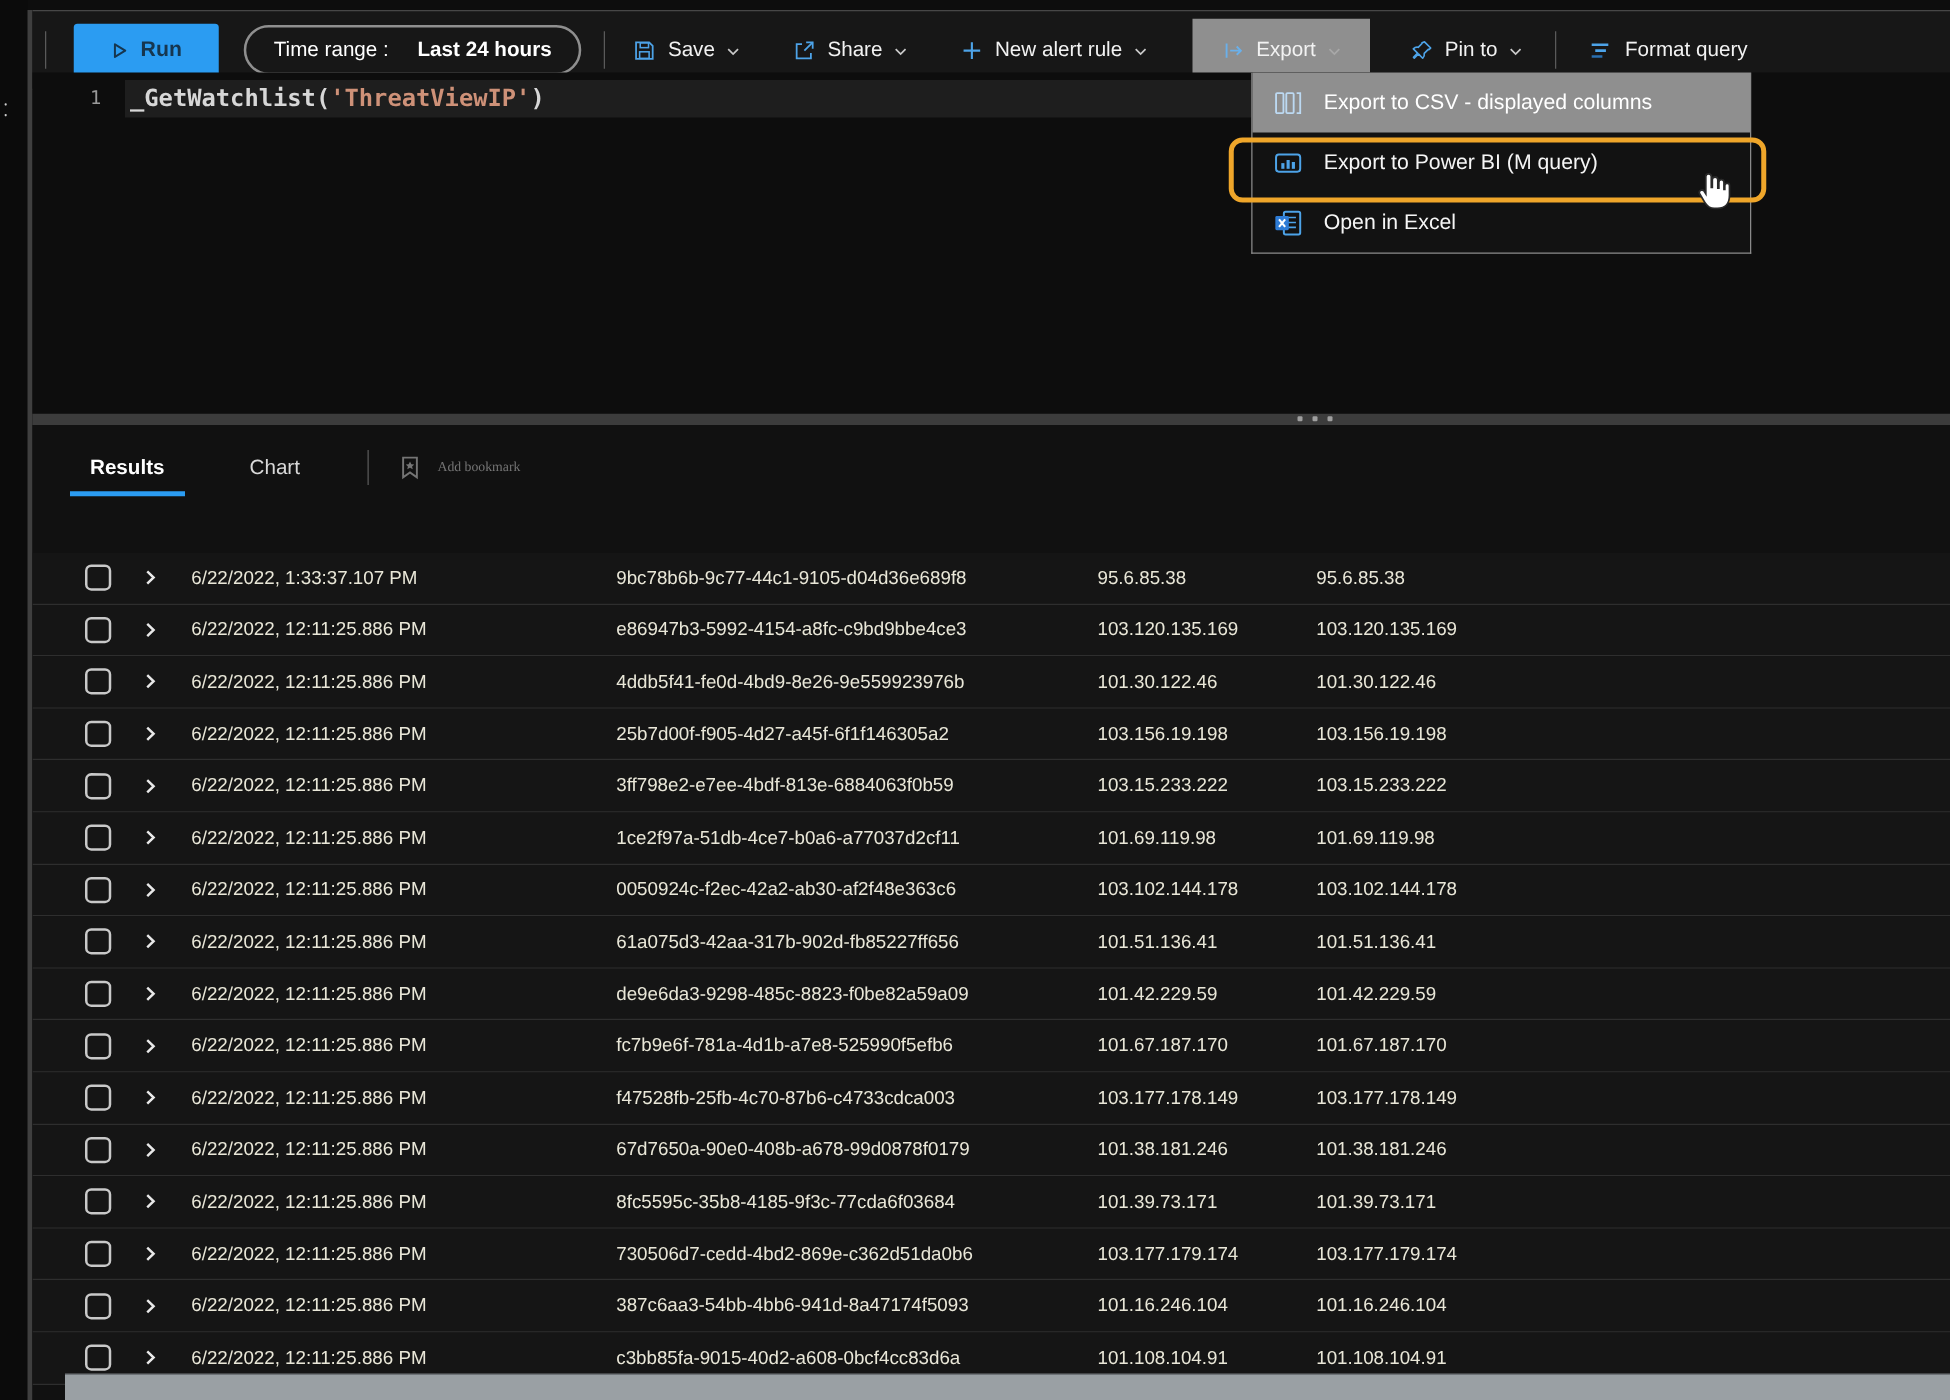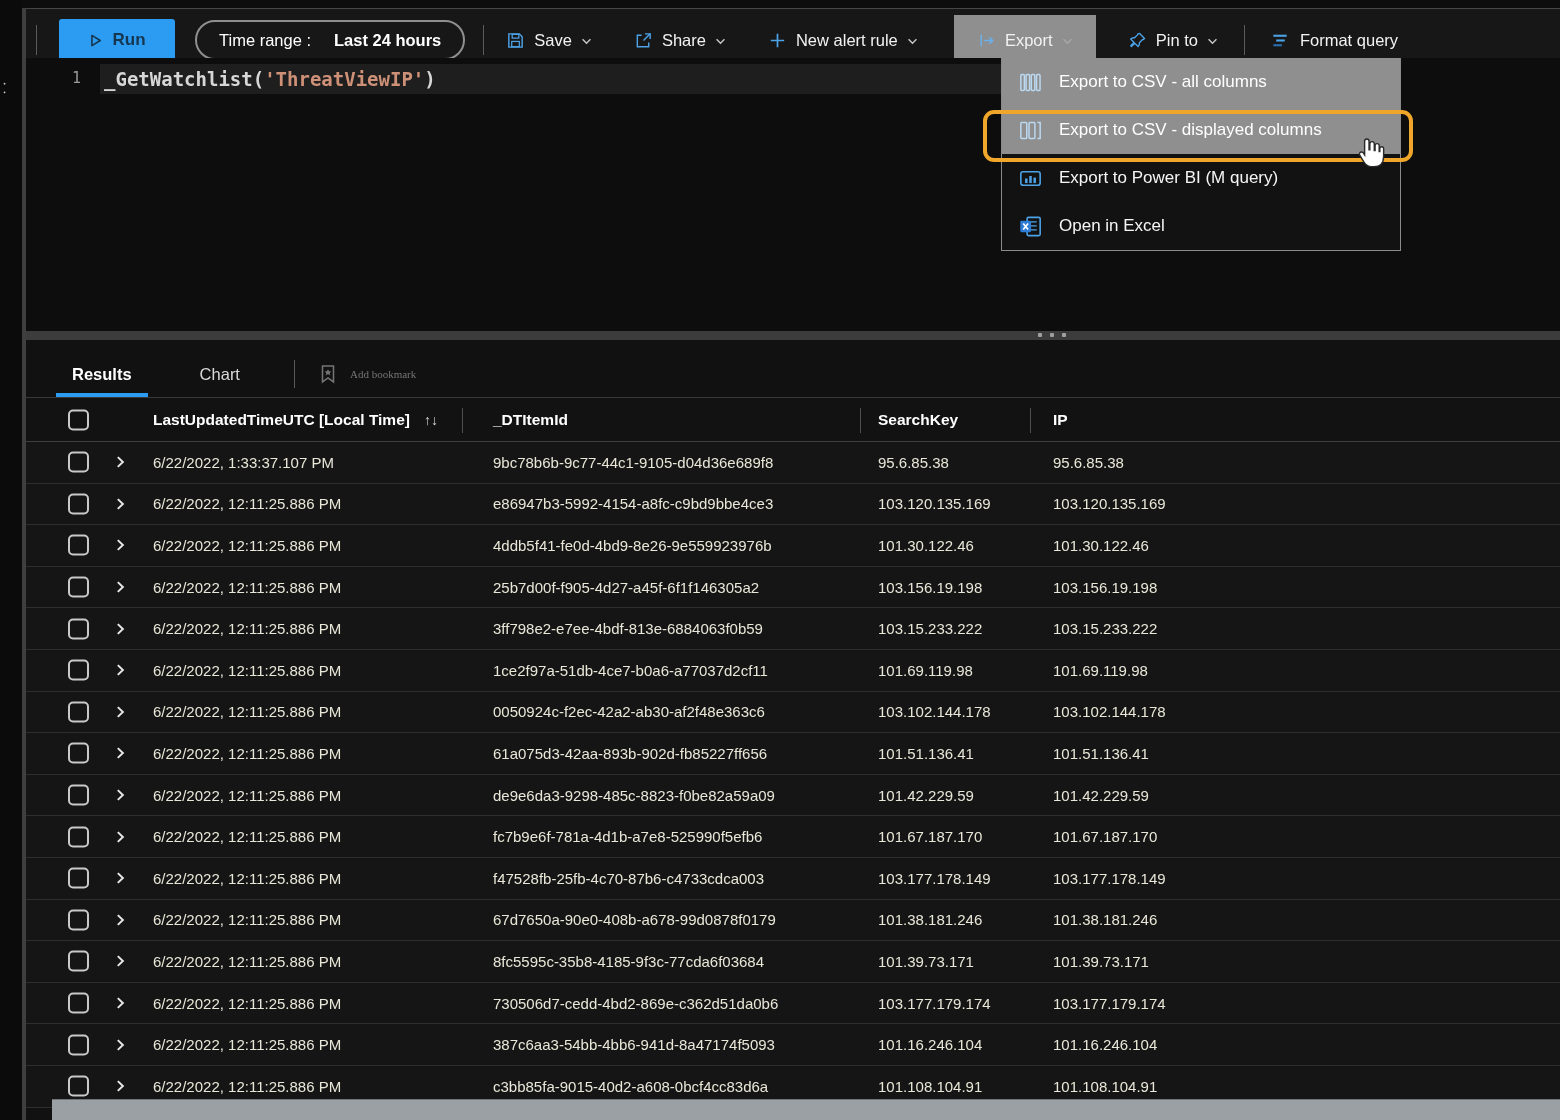--- a/index.html
+++ b/index.html
@@ -229,33 +229,20 @@
       <div class="tabs-divider"></div>
       <button class="bookmark-btn">
         <svg width="22" height="22" viewBox="0 0 20 20">
           <path d="M5 2.8 H15 V17.2 L10 13.6 L5 17.2 Z" fill="none" stroke="#757575" stroke-width="1.4"></path>
           <path d="M10 5.6 l1 2 2.1 .2 -1.6 1.4 .5 2.1 -2 -1.2 -2 1.2 .5 -2.1 L6.9 7.8 9 7.6 Z" fill="#757575"></path>
         </svg>
         <span>Add bookmark</span>
       </button>
     </div>
 
-    <div class="thead">
-      <span class="cbx"></span>
-      <div class="col-label" style="left:127px;">
-        <span>LastUpdatedTimeUTC [Local Time]</span>
-        <span class="sort-glyph">↑↓</span>
-      </div>
-      <div class="col-divider" style="left:436px;"></div>
-      <div class="col-label" style="left:467px;">_DTItemId</div>
-      <div class="col-divider" style="left:834px;"></div>
-      <div class="col-label" style="left:852px;">SearchKey</div>
-      <div class="col-divider" style="left:1004px;"></div>
-      <div class="col-label" style="left:1027px;">IP</div>
-    </div>
 
     <div class="tbody">
         <div class="trow">
     <span class="cbx"></span>
     <svg class="row-chev" viewBox="0 0 8 12">
       <path d="M1.5 1.5 L6.2 6 L1.5 10.5" fill="none" stroke="#e8e8e8" stroke-width="1.8"></path>
     </svg>
     <div class="cell c-time">6/22/2022, 1:33:37.107 PM</div>
     <div class="cell c-id">9bc78b6b-9c77-44c1-9105-d04d36e689f8</div>
     <div class="cell c-key">95.6.85.38</div>
@@ -320,21 +307,21 @@
     <div class="cell c-id">0050924c-f2ec-42a2-ab30-af2f48e363c6</div>
     <div class="cell c-key">103.102.144.178</div>
     <div class="cell c-ip">103.102.144.178</div>
   </div>
         <div class="trow">
     <span class="cbx"></span>
     <svg class="row-chev" viewBox="0 0 8 12">
       <path d="M1.5 1.5 L6.2 6 L1.5 10.5" fill="none" stroke="#e8e8e8" stroke-width="1.8"></path>
     </svg>
     <div class="cell c-time">6/22/2022, 12:11:25.886 PM</div>
-    <div class="cell c-id">61a075d3-42aa-893b-902d-fb85227ff656</div>
+    <div class="cell c-id">61a075d3-42aa-317b-902d-fb85227ff656</div>
     <div class="cell c-key">101.51.136.41</div>
     <div class="cell c-ip">101.51.136.41</div>
   </div>
         <div class="trow">
     <span class="cbx"></span>
     <svg class="row-chev" viewBox="0 0 8 12">
       <path d="M1.5 1.5 L6.2 6 L1.5 10.5" fill="none" stroke="#e8e8e8" stroke-width="1.8"></path>
     </svg>
     <div class="cell c-time">6/22/2022, 12:11:25.886 PM</div>
     <div class="cell c-id">de9e6da3-9298-485c-8823-f0be82a59a09</div>
@@ -408,29 +395,20 @@
     </svg>
     <div class="cell c-time">6/22/2022, 12:11:25.886 PM</div>
     <div class="cell c-id">c3bb85fa-9015-40d2-a608-0bcf4cc83d6a</div>
     <div class="cell c-key">101.108.104.91</div>
     <div class="cell c-ip">101.108.104.91</div>
   </div>
       </div>
   </div>
 
   <div class="menu">
-    <div class="menu-item grayed">
-      <svg class="menu-icon" viewBox="0 0 22 22">
-        <rect x="2.5" y="4" width="3.1" height="14" rx="0.8" fill="none" stroke="#bcd9f2" stroke-width="1.3"></rect>
-        <rect x="7.1" y="4" width="3.1" height="14" rx="0.8" fill="none" stroke="#bcd9f2" stroke-width="1.3"></rect>
-        <rect x="11.7" y="4" width="3.1" height="14" rx="0.8" fill="none" stroke="#bcd9f2" stroke-width="1.3"></rect>
-        <rect x="16.3" y="4" width="3.1" height="14" rx="0.8" fill="none" stroke="#bcd9f2" stroke-width="1.3"></rect>
-      </svg>
-      <span>Export to CSV - all columns</span>
-    </div>
     <div class="menu-item grayed">
       <svg class="menu-icon" viewBox="0 0 22 22">
         <rect x="2.5" y="4" width="5.2" height="14" rx="0.8" fill="none" stroke="#bcd9f2" stroke-width="1.3"></rect>
         <rect x="9.7" y="4" width="5.2" height="14" rx="0.8" fill="none" stroke="#bcd9f2" stroke-width="1.3"></rect>
         <path d="M17 4 h2.5 v14 H17" fill="none" stroke="#bcd9f2" stroke-width="1.3"></path>
       </svg>
       <span>Export to CSV - displayed columns</span>
     </div>
     <div class="menu-item">
       <svg class="menu-icon" viewBox="0 0 22 22">

